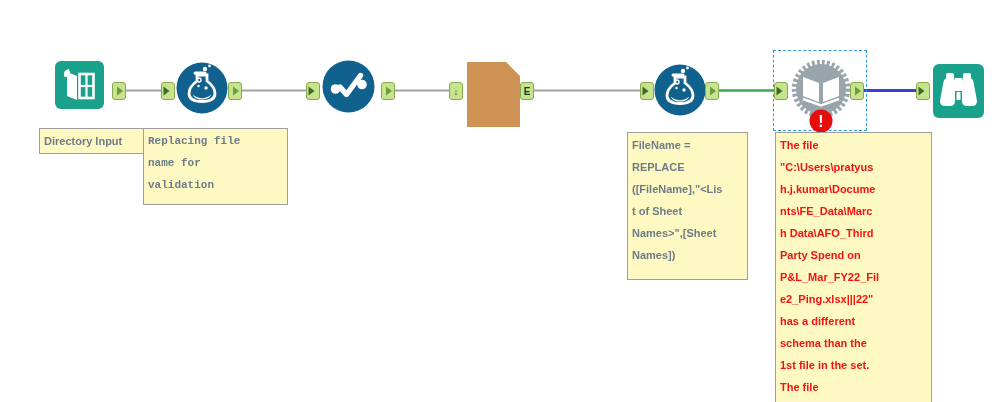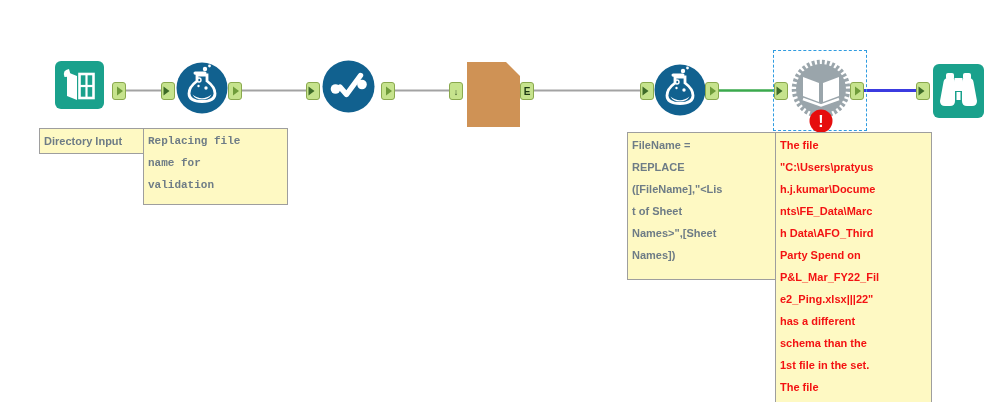--- a/index.html
+++ b/index.html
@@ -185,21 +185,21 @@
         <polygon points="2.5,4.5 8.5,9 2.5,13.5" fill="#3e6b28"></polygon>
       </svg>
   </div>
 
   <div class="ann" style="left:39px;top:128px;width:105px;height:26px;">Directory Input</div>
 
   <div class="ann" style="left:143px;top:128px;width:145px;height:77px;font-family:Liberation Mono, monospace;">Replacing file
 name for
 validation</div>
 
-  <div class="ann" style="left:627px;top:132px;width:149px;height:148px;">FileName =
+  <div class="ann" style="left:627px;top:132px;width:121px;height:148px;">FileName =
 REPLACE
 ([FileName],"&lt;Lis
 t of Sheet
 Names&gt;",[Sheet
 Names])</div>
 
   <div class="ann error" style="left:775px;top:132px;width:157px;height:278px;">The file
 "C:\Users\pratyus
 h.j.kumar\Docume
 nts\FE_Data\Marc

